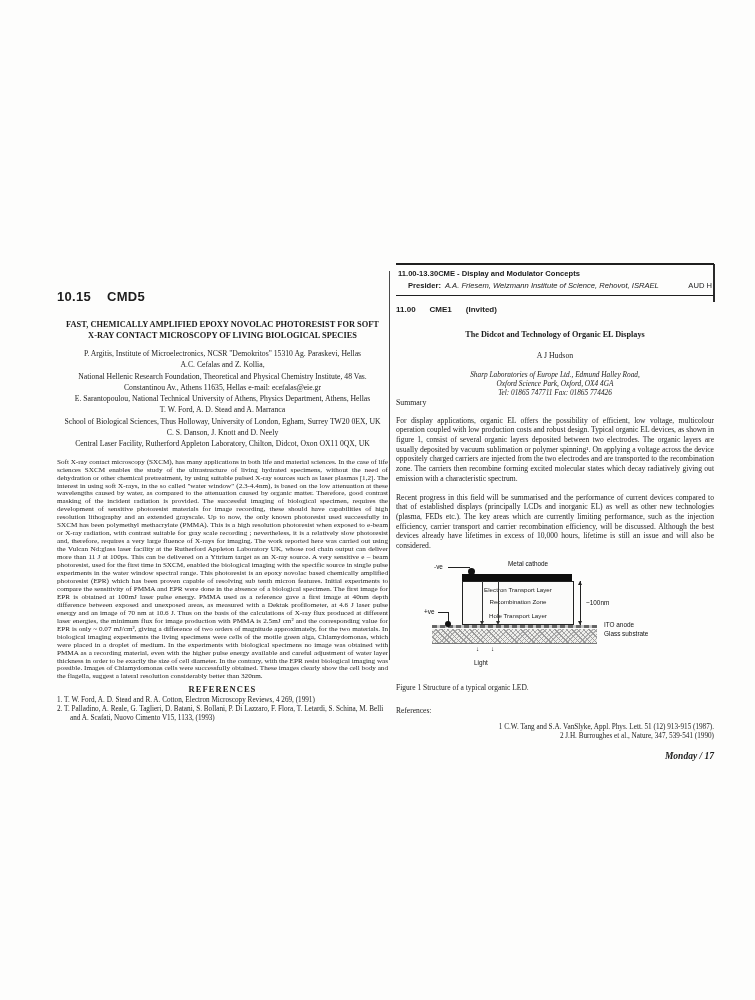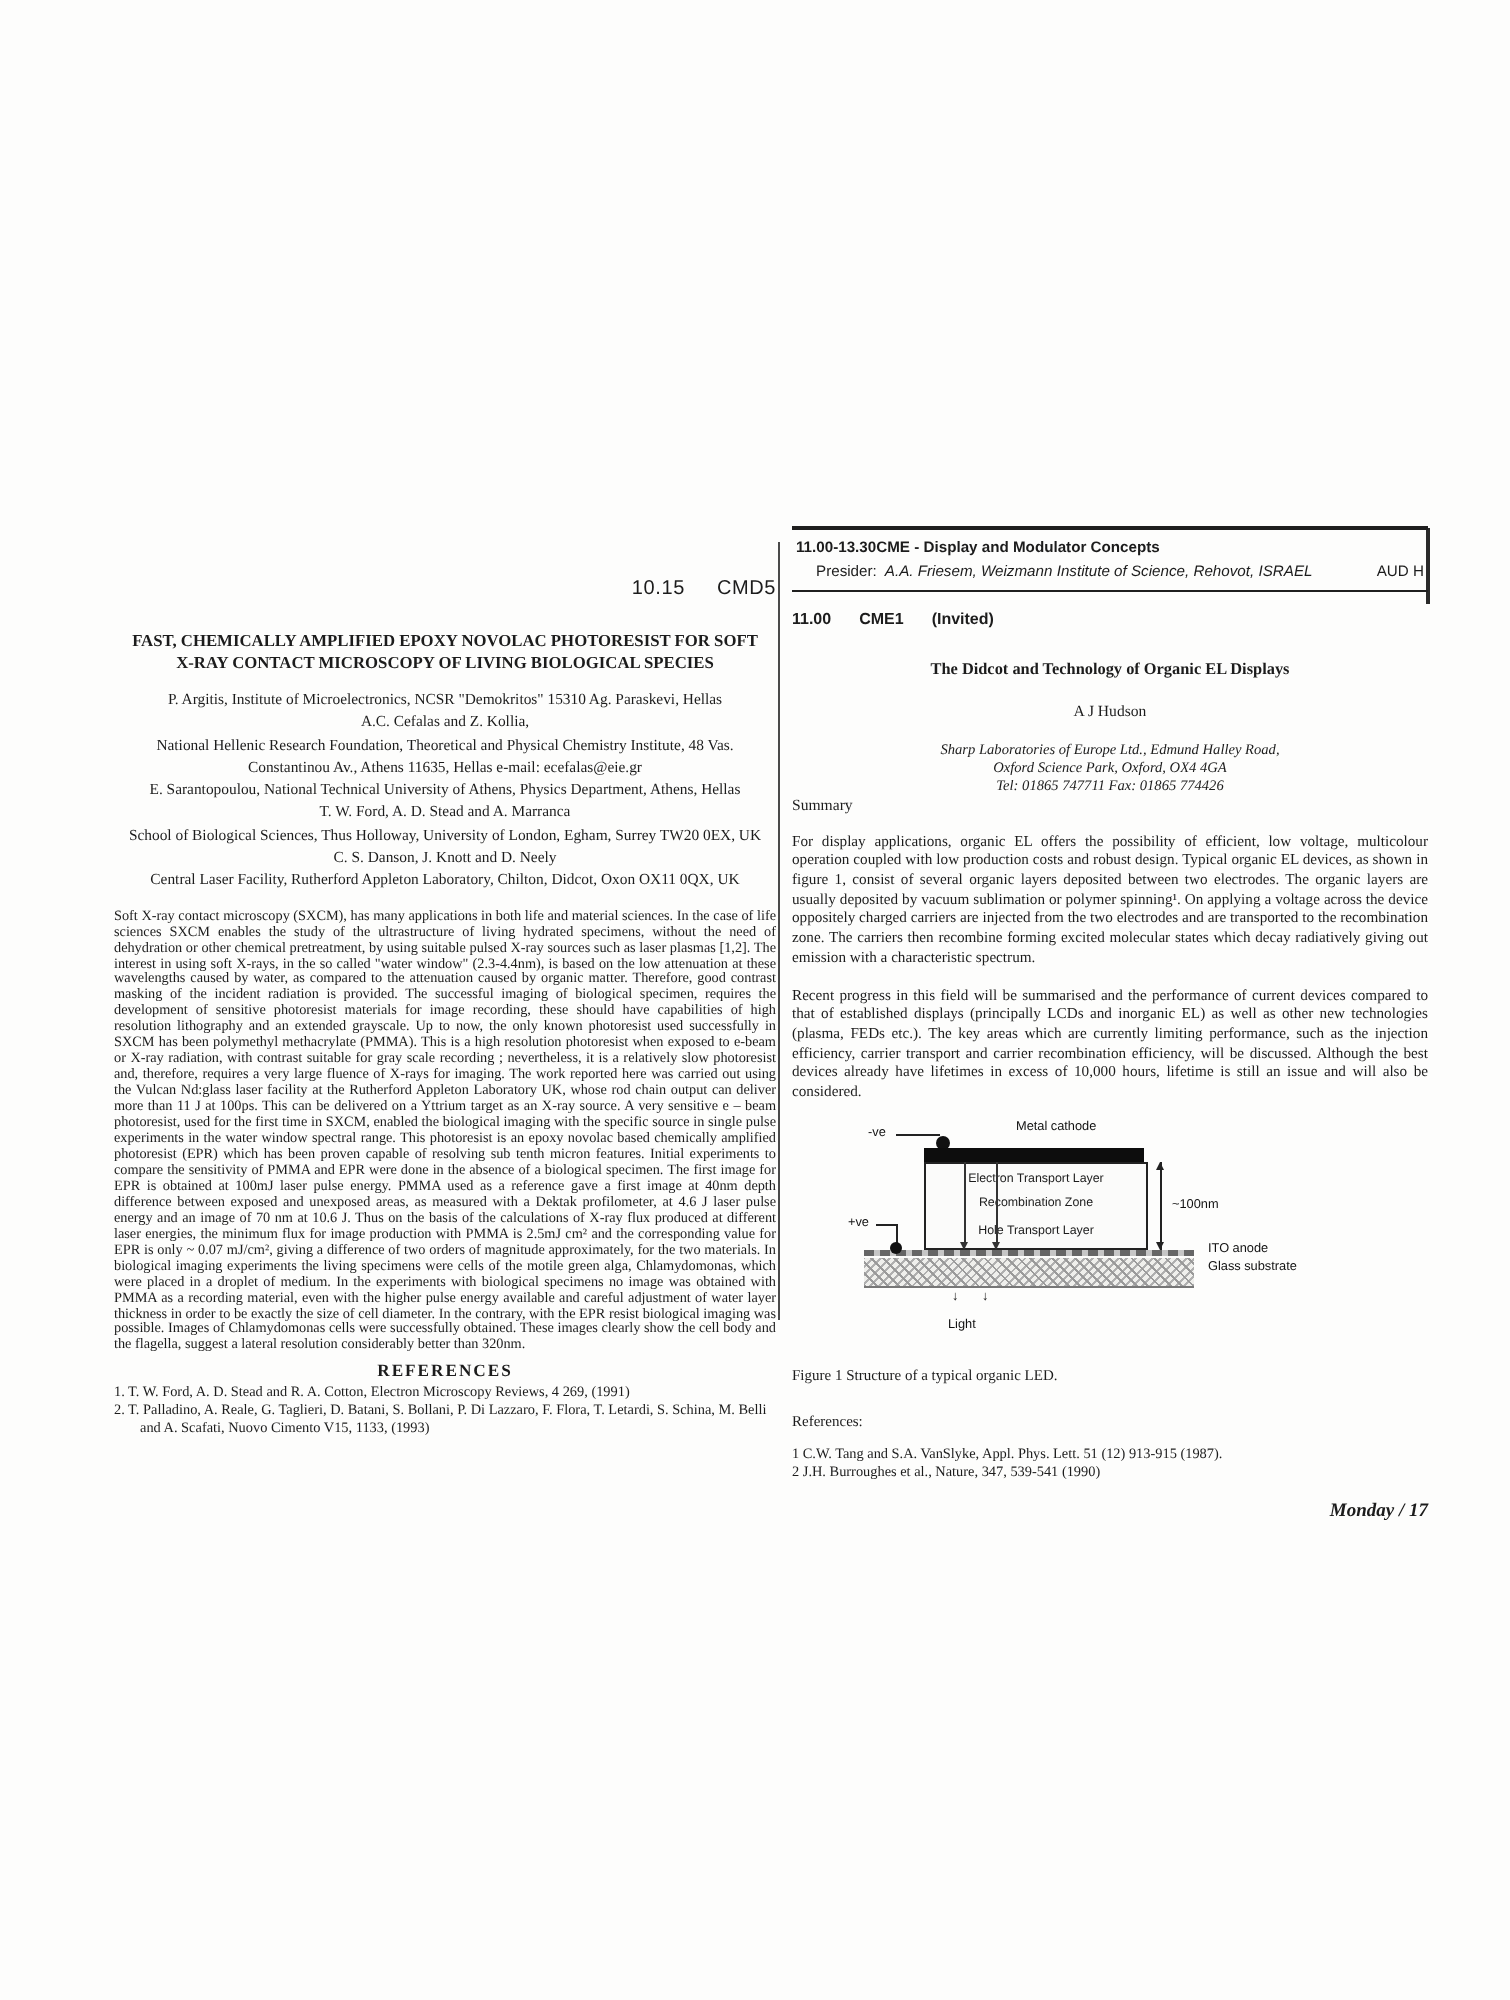--- a/index.html
+++ b/index.html
@@ -4,48 +4,48 @@
 <style>
   html,body{margin:0;padding:0;background:#ffffff;}
   .page{position:relative;width:755px;height:1000px;background:#fdfdfc;color:#1c1c1c;
         font-family:"Liberation Serif",serif;overflow:hidden;}
   
   .col-left{position:absolute;left:57px;top:289px;width:331px;}
   .col-right{position:absolute;left:396px;top:263px;width:318px;}
   .divider{position:absolute;left:389px;top:271px;width:1px;height:389px;background:#4a4a4a;}
   .header-edge{position:absolute;left:713px;top:264px;width:2px;height:38px;background:#2a2a2a;}
   
-  .session-line{font-family:"Liberation Sans",sans-serif;font-weight:normal;font-size:10px;letter-spacing:.3px;text-align:right;}
+  .session-line{font-family:"Liberation Sans",sans-serif;font-weight:bold;font-size:13px;letter-spacing:.3px;}
   .session-line .code{margin-left:16px;}
   .ltitle{font-size:8.4px;font-weight:bold;text-align:center;margin:16px 4px 7px 4px;line-height:10.5px;}
   .authors{text-align:center;font-size:7.7px;line-height:11.3px;}
   .abstract{font-size:7.15px;line-height:7.95px;text-align:justify;margin:9px 0 0 0;}
   .refhead{font-size:8.6px;font-weight:bold;text-align:center;letter-spacing:1px;margin-top:3px;}
   .lrefs{font-size:7.2px;line-height:8.6px;margin-top:2px;}
   .refitem{padding-left:13px;text-indent:-13px;}
   
   .session-box{border-top:2px solid #1f1f1f;border-bottom:1.5px solid #1f1f1f;
                font-family:"Liberation Sans",sans-serif;font-size:7.6px;padding:4px 2px 5px 2px;}
   .srow1{font-weight:bold;}
   .srow1 .stitle{}
   .srow2{display:flex;margin-top:3px;}
-  .srow2 .plabel{font-weight:normal;padding-left:10px;}
+  .srow2 .plabel{font-weight:bold;padding-left:10px;}
   .srow2 .pname{font-style:italic;margin-left:4px;}
   .srow2 .room{font-weight:normal;margin-left:auto;}
   .talk-line{font-family:"Liberation Sans",sans-serif;font-weight:bold;font-size:8px;margin-top:9px;}
   .talk-line span{margin-right:14px;}
   .rtitle{font-size:8.2px;font-weight:bold;text-align:center;margin:16px 0 0 0;}
   .rauthor{text-align:center;font-size:7.8px;margin-top:12px;}
   .raffil{text-align:center;font-style:italic;font-size:7.3px;line-height:9.2px;margin-top:10px;}
   .summary-h{font-size:7.8px;}
   .rp{font-size:7.6px;line-height:9.7px;text-align:justify;margin:9px 0 0 0;}
   .caption{font-size:7.5px;margin-top:6px;}
   .refs-h{font-size:7.5px;margin-top:14px;}
   .rrefs{font-size:7.2px;line-height:9.2px;margin-top:8px;}
-  .rrefs .refitem{padding-left:12px;text-indent:-12px;}
+  .rrefs .refitem{padding-left:12px;text-indent:-12px;text-align:right;}
   .page-footer{font-size:9.5px;font-weight:bold;font-style:italic;text-align:right;margin-top:10px;}
   
   .fig{position:relative;width:300px;height:118px;margin:8px 0 0 28px;font-family:"Liberation Sans",sans-serif;}
   .fig .lab{position:absolute;font-size:6.4px;color:#111;}
   .f-neg{left:10px;top:4px;}
   .f-negwire{position:absolute;left:24px;top:8px;width:22px;height:1px;background:#222;}
   .f-negdot{position:absolute;left:44px;top:9px;width:7px;height:7px;border-radius:50%;background:#111;}
   .f-cathlabel{left:84px;top:1px;}
   .f-cathode{position:absolute;left:38px;top:15px;width:110px;height:7px;background:#0d0d0d;}
   .f-box{position:absolute;left:38px;width:110px;border:1px solid #222;background:#fbfbfa;

